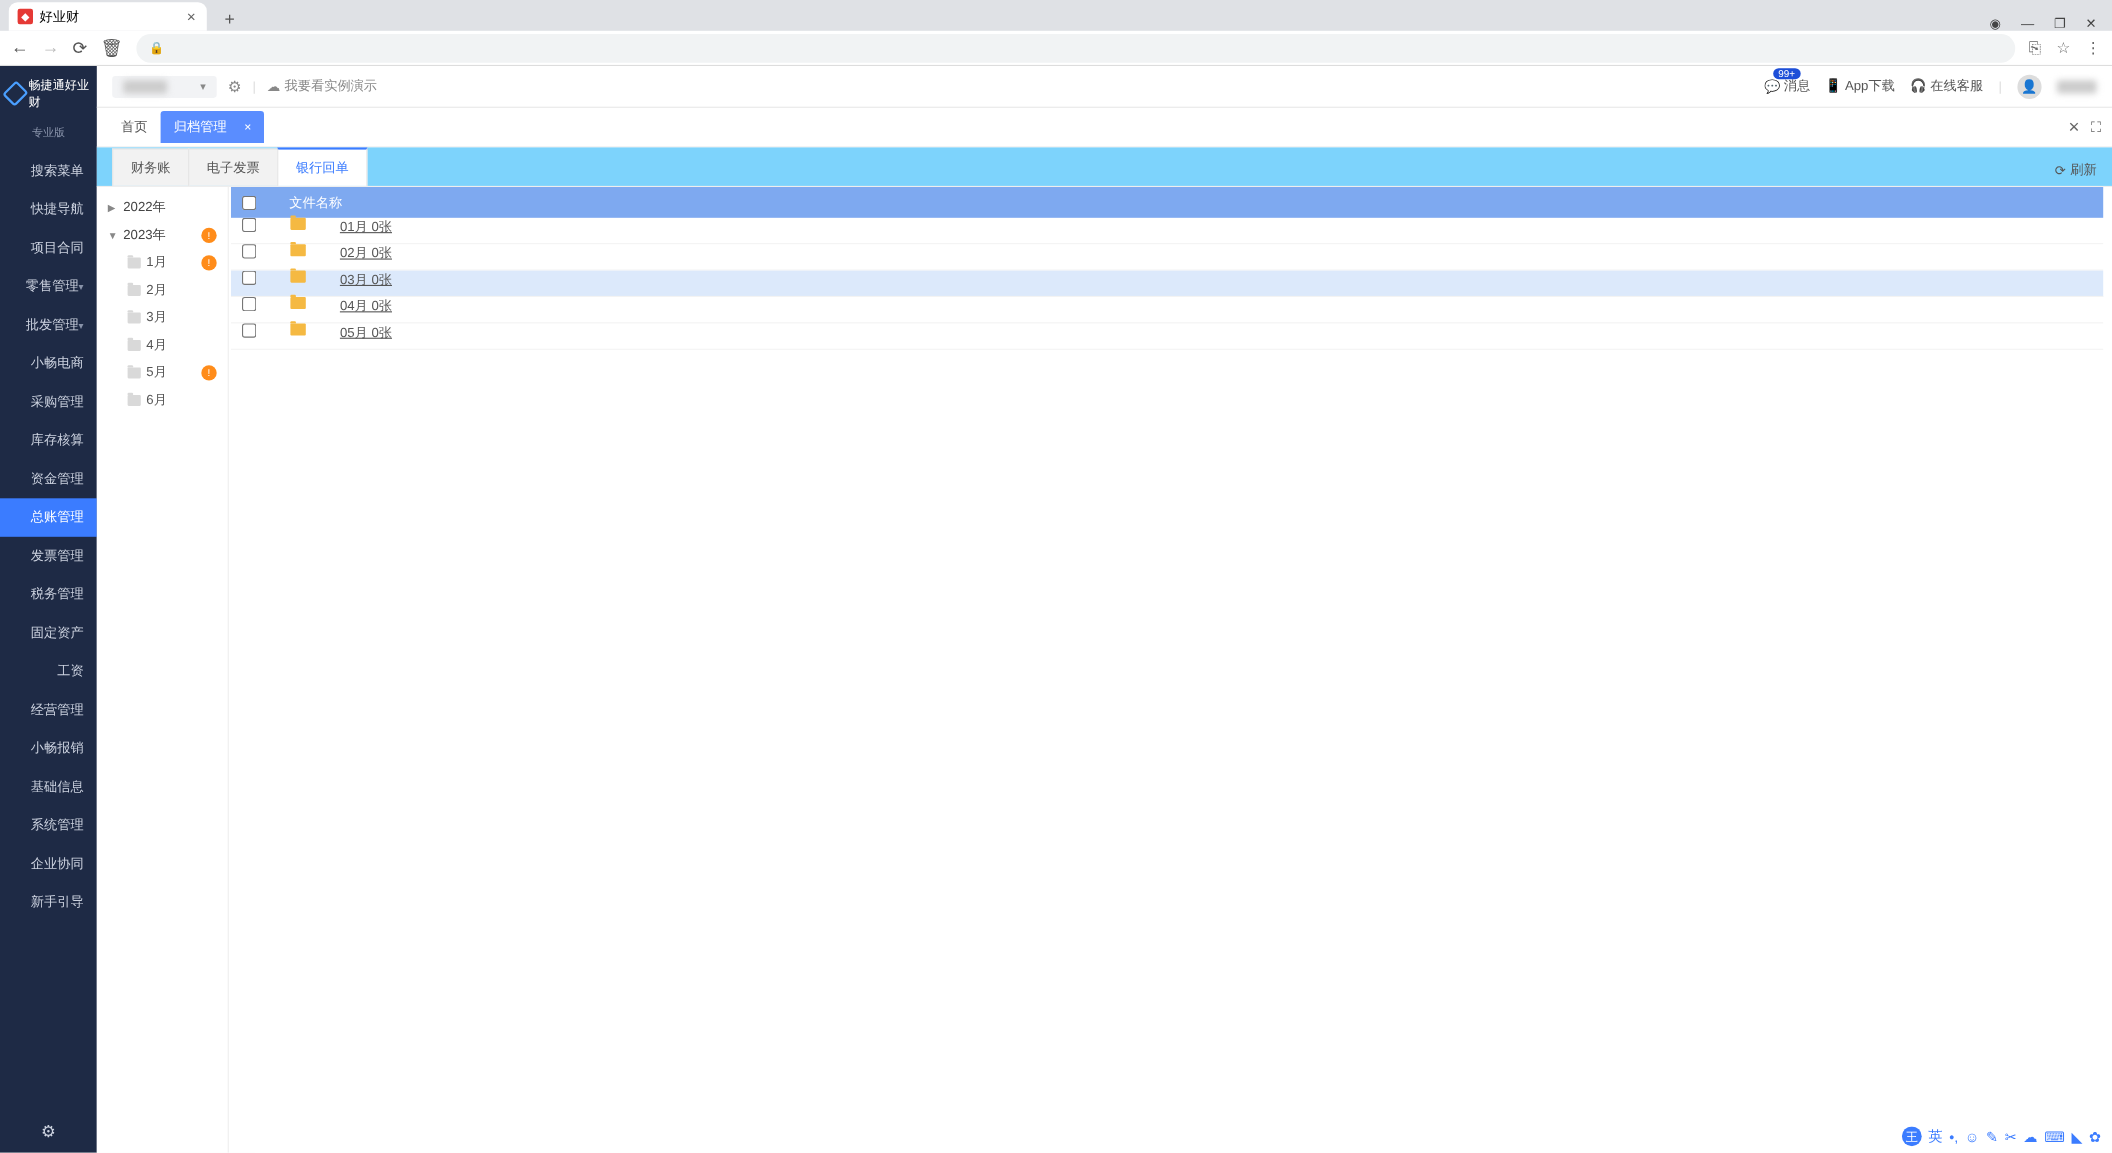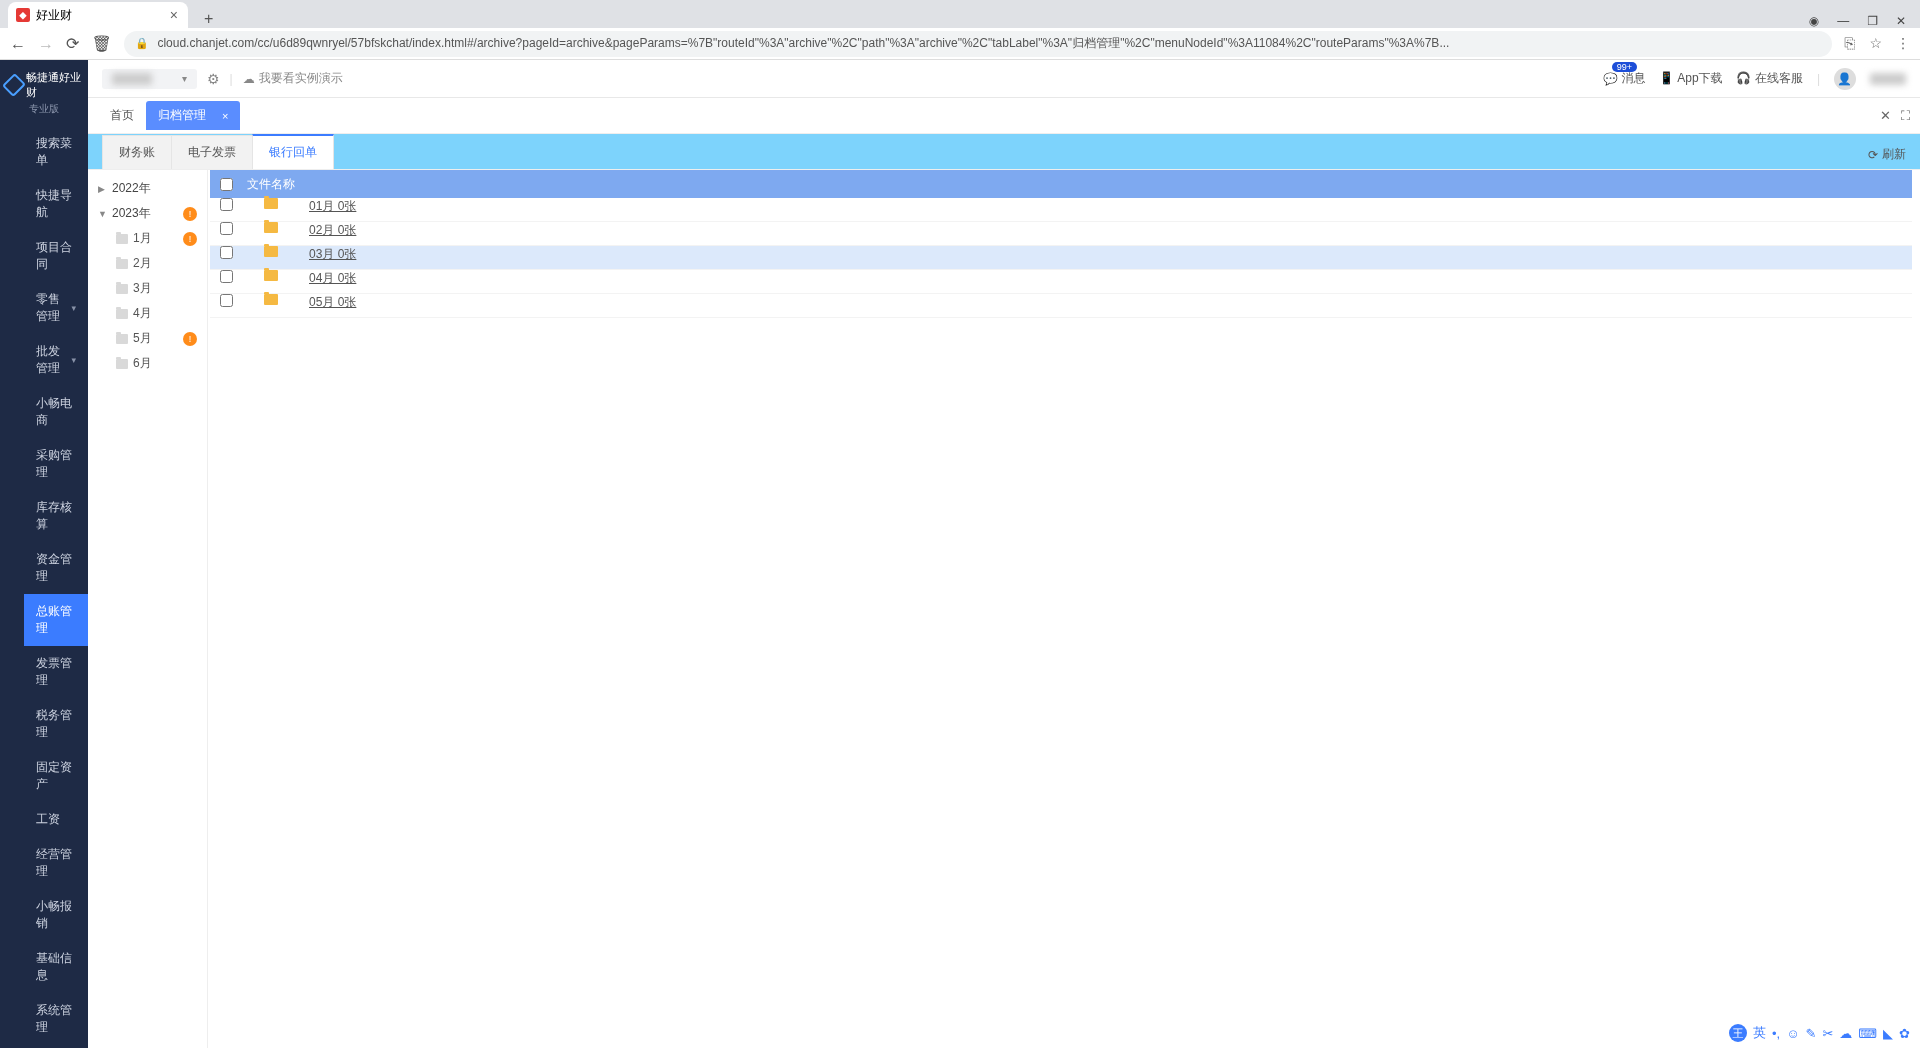--- a/index.html
+++ b/index.html
@@ -18,25 +18,25 @@
 .addr-bar .nav-btn { cursor:pointer; color:#555; font-size:16px;}
 .addr-bar .nav-btn.disabled { color:#bbb; }
 .url-box { flex:1; background:#f1f3f4; border-radius:14px; height:26px; display:flex; align-items:center; padding:0 12px; gap:8px; font-size:12px; color:#555;}
 .url-box .lock { font-size:11px; }
 .url-text { flex:1; white-space:nowrap; overflow:hidden; text-overflow:ellipsis;}
 .addr-right { display:flex; gap:14px; color:#666; font-size:14px;}
 
 
 .app { display:flex; height: calc(100vh - 60px); background:#fff;}
 .sidebar { width: 88px; background:#1e2a45; color:#cdd3e0; display:flex; flex-direction:column; font-size:12px;}
-.sidebar-logo { padding:10px 6px; display:flex; flex-direction:column; align-items:center; gap:2px; }
+.sidebar-logo { padding:10px 6px; display:flex; flex-direction:column; align-items:center; gap:14px; }
 .logo-mark { display:flex; align-items:center; gap:4px; color:#fff; font-size:11px;}
 .logo-icon { width:18px; height:18px; border:2px solid #4a9fff; border-radius:3px; transform:rotate(45deg);}
 .logo-sub { font-size:10px; color:#8a94ab;}
-.side-item { padding:9px 12px; cursor:pointer; display:flex; align-items:center; justify-content:flex-start;margin-left:24px;}
+.side-item { padding:9px 12px; cursor:pointer; display:flex; align-items:center; justify-content:flex-end;}
 .side-item.active { background:#3b7cff; color:#fff;}
 .side-caret { font-size:9px; color:#8892a8;}
 .side-gear { margin-top:auto; text-align:center; padding:10px; font-size:15px; cursor:pointer;}
 
 
 .main { flex:1; display:flex; flex-direction:column; }
 .topbar { height:38px; border-bottom:1px solid #e8e8e8; display:flex; align-items:center; padding:0 14px; font-size:12px; color:#555; gap:10px;}
 .org-select { background:#f2f3f5; border-radius:3px; padding:4px 10px; display:flex; align-items:center; gap:30px; color:#888;}
 .org-select .blur { filter: blur(3px); background:#ccc; width:40px; height:12px; border-radius:2px;}
 .org-caret { color:#888; font-size:10px;}
@@ -66,21 +66,21 @@
 .tree-panel { width:120px; border-right:1px solid #eee; padding:6px 0; font-size:12px;}
 .tree-node { display:flex; align-items:center; padding:4px 10px; cursor:pointer; gap:4px; color:#444;}
 .tree-caret { font-size:9px; color:#888; width:10px;}
 .tree-badge { margin-left:auto; width:14px; height:14px; background:#ff8c1a; color:#fff; border-radius:50%; font-size:9px; display:flex; align-items:center; justify-content:center;}
 .tree-child { display:flex; align-items:center; padding:4px 10px 4px 28px; cursor:pointer; gap:5px; color:#555;}
 .folder-ic { width:12px; height:10px; background:#d9d9d9; border-radius:1px; position:relative;}
 .folder-ic::before { content:''; position:absolute; top:-2px; left:0; width:5px; height:2px; background:#d9d9d9; border-radius:1px 1px 0 0;}
 
 
 .table-wrap { flex:1; padding:0 8px 0 2px;}
-.thead { background:#7ea9f0; color:#fff; display:flex; align-items:center; height:28px; padding:0 10px; font-size:12px; gap:14px;}
+.thead { background:#7ea9f0; color:#fff; display:flex; align-items:center; height:28px; padding:0 10px; font-size:12px; gap:30px;}
 .thead input[type=checkbox]{ width:13px; height:13px;}
 .trow { display:flex; align-items:flex-start; height:24px; padding:0 10px; font-size:12px; gap:31px; border-bottom:1px solid #f3f3f3; cursor:pointer;}
 .trow.hover { background:#dce9fb;}
 .trow input[type=checkbox]{ width:13px; height:13px;}
 .folder-yellow { width:14px; height:11px; background:#f5b942; border-radius:1px; position:relative;}
 .folder-yellow::before { content:''; position:absolute; top:-2px; left:0; width:5px; height:2px; background:#f5b942; border-radius:1px 1px 0 0;}
 .trow a { color:#555; text-decoration:underline;}
 
 
 .ime-bar { position:fixed; bottom:6px; right:10px; display:flex; gap:6px; font-size:13px; color:#3b7cff; align-items:center;}
@@ -105,21 +105,20 @@
       <span>✕</span>
     </div>
   </div>
   <div class="addr-bar">
     <span class="nav-btn">←</span>
     <span class="nav-btn disabled">→</span>
     <span class="nav-btn">⟳</span>
     <span class="nav-btn">🗑</span>
     <div class="url-box">
       <span class="lock">🔒</span>
-      <span class="url-text">cloud.chanjet.com/cc/u6d89qwnryel/57bfskchat/index.html#/archive?pageId=archive&amp;pageParams=%7B"routeId"%3A"archive"%2C"path"%3A"archive"%2C"tabLabel"%3A"归档管理"%2C"menuNodeId"%3A11084%2C"routeParams"%3A%7B...</span>
     </div>
     <div class="addr-right">
       <span>⎘</span>
       <span>☆</span>
       <span>⋮</span>
     </div>
   </div>
 </div>
 
 <div class="app">

